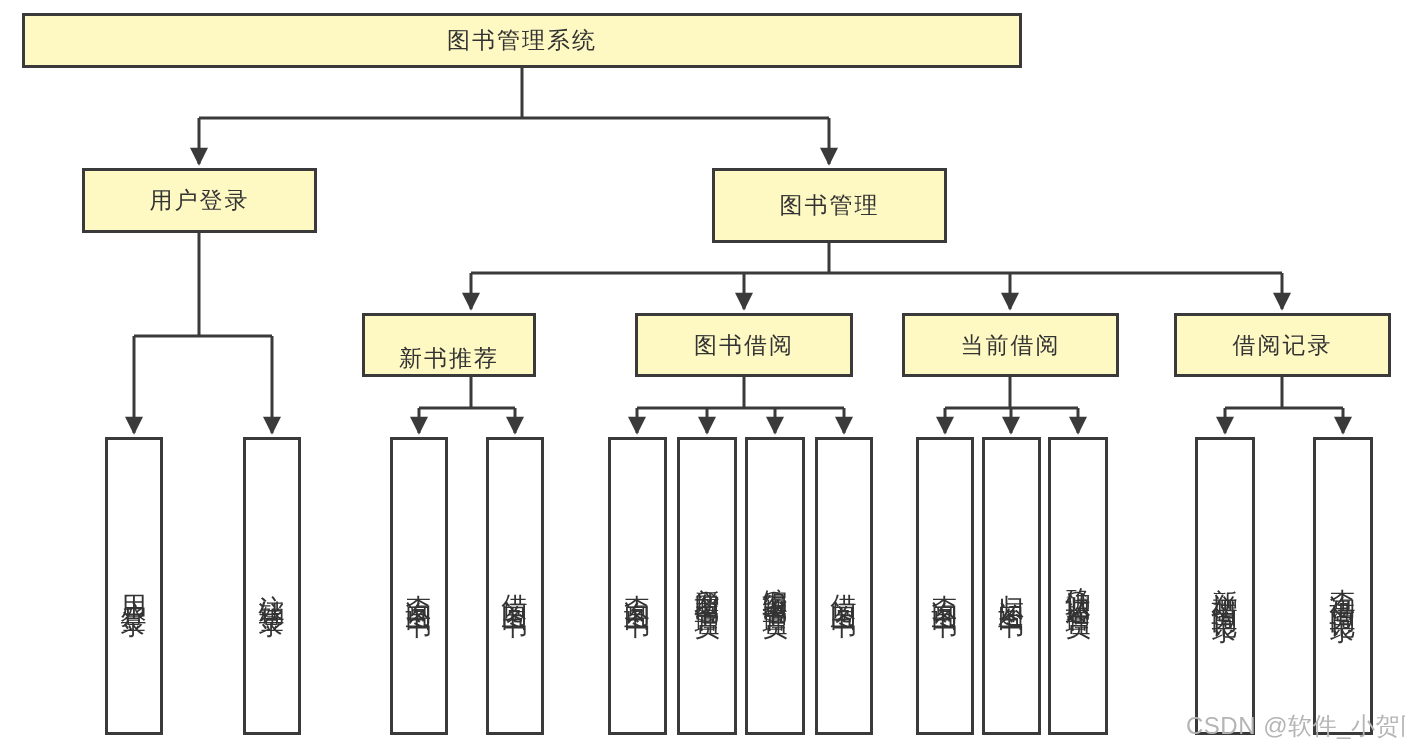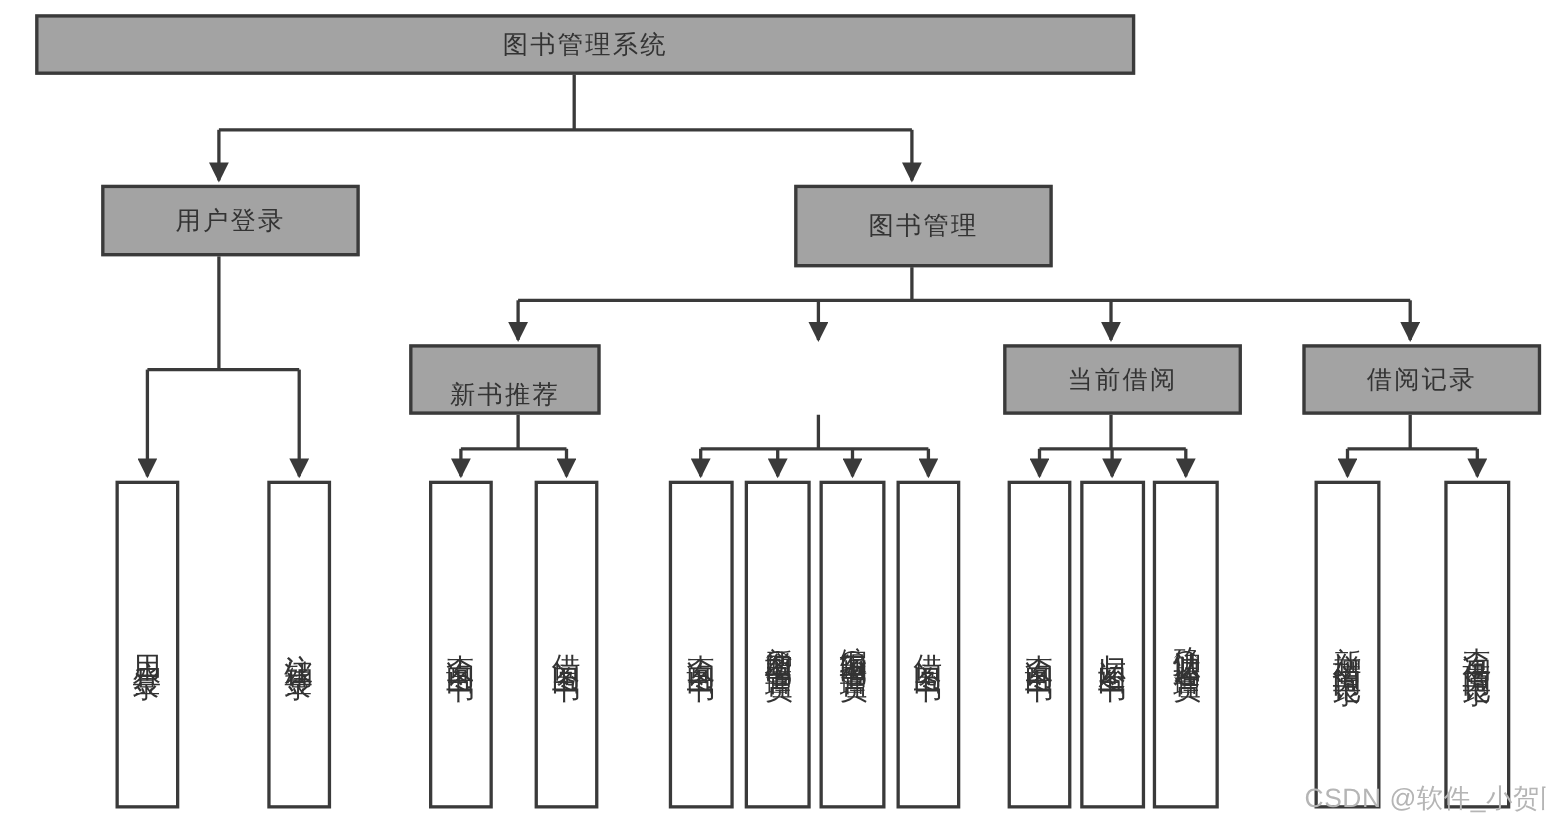--- a/index.html
+++ b/index.html
@@ -6,24 +6,24 @@
   body {
     width: 1405px; height: 747px;
     position: relative; overflow: hidden;
     background: #ffffff;
     font-family: "Liberation Sans", sans-serif;
   }
   .stage { position: absolute; left: 0; top: 0; width: 1405px; height: 747px; }
   svg.connectors { position: absolute; left: 0; top: 0; }
   .node {
     position: absolute; box-sizing: border-box;
-    background: #a3a3a3; border: 3px solid #3a3a3a;
+    background: #fef9c3; border: 3px solid #3a3a3a;
     display: flex; align-items: center; justify-content: center;
     color: #333333; font-size: 23px; letter-spacing: 2px;
-    white-space: nowrap; z-index: 2; margin-left: 10px;
+    white-space: nowrap; z-index: 2;
   }
   .leaf {
     position: absolute; box-sizing: border-box;
     top: 437px; height: 298px;
     background: #ffffff; border: 3px solid #3a3a3a;
     display: flex; align-items: center; justify-content: center;
     color: #333333; z-index: 2;
   }
   .leaf .vtext {
     writing-mode: vertical-rl; text-orientation: mixed;
@@ -92,20 +92,23 @@
   <div class="node" style="left:82px; top:168px; width:235px; height:65px;">
     <span>用户登录</span>
   </div>
   <div class="node" style="left:712px; top:168px; width:235px; height:75px;">
     <span>图书管理</span>
   </div>
 
   <div class="node" style="left:362px; top:313px; width:174px; height:64px;align-items:flex-end;">
     <span>新书推荐</span>
   </div>
+  <div class="node" style="left:635px; top:313px; width:218px; height:64px;">
+    <span>图书借阅</span>
+  </div>
   <div class="node" style="left:1174px; top:313px; width:217px; height:64px;">
     <span>借阅记录</span>
   </div>
   <div class="node" style="left:902px; top:313px; width:217px; height:64px;">
     <span>当前借阅</span>
   </div>
 
   <div class="leaf" style="left:105px; width:58px;">
     <span class="vtext">用户登录</span>
   </div>

